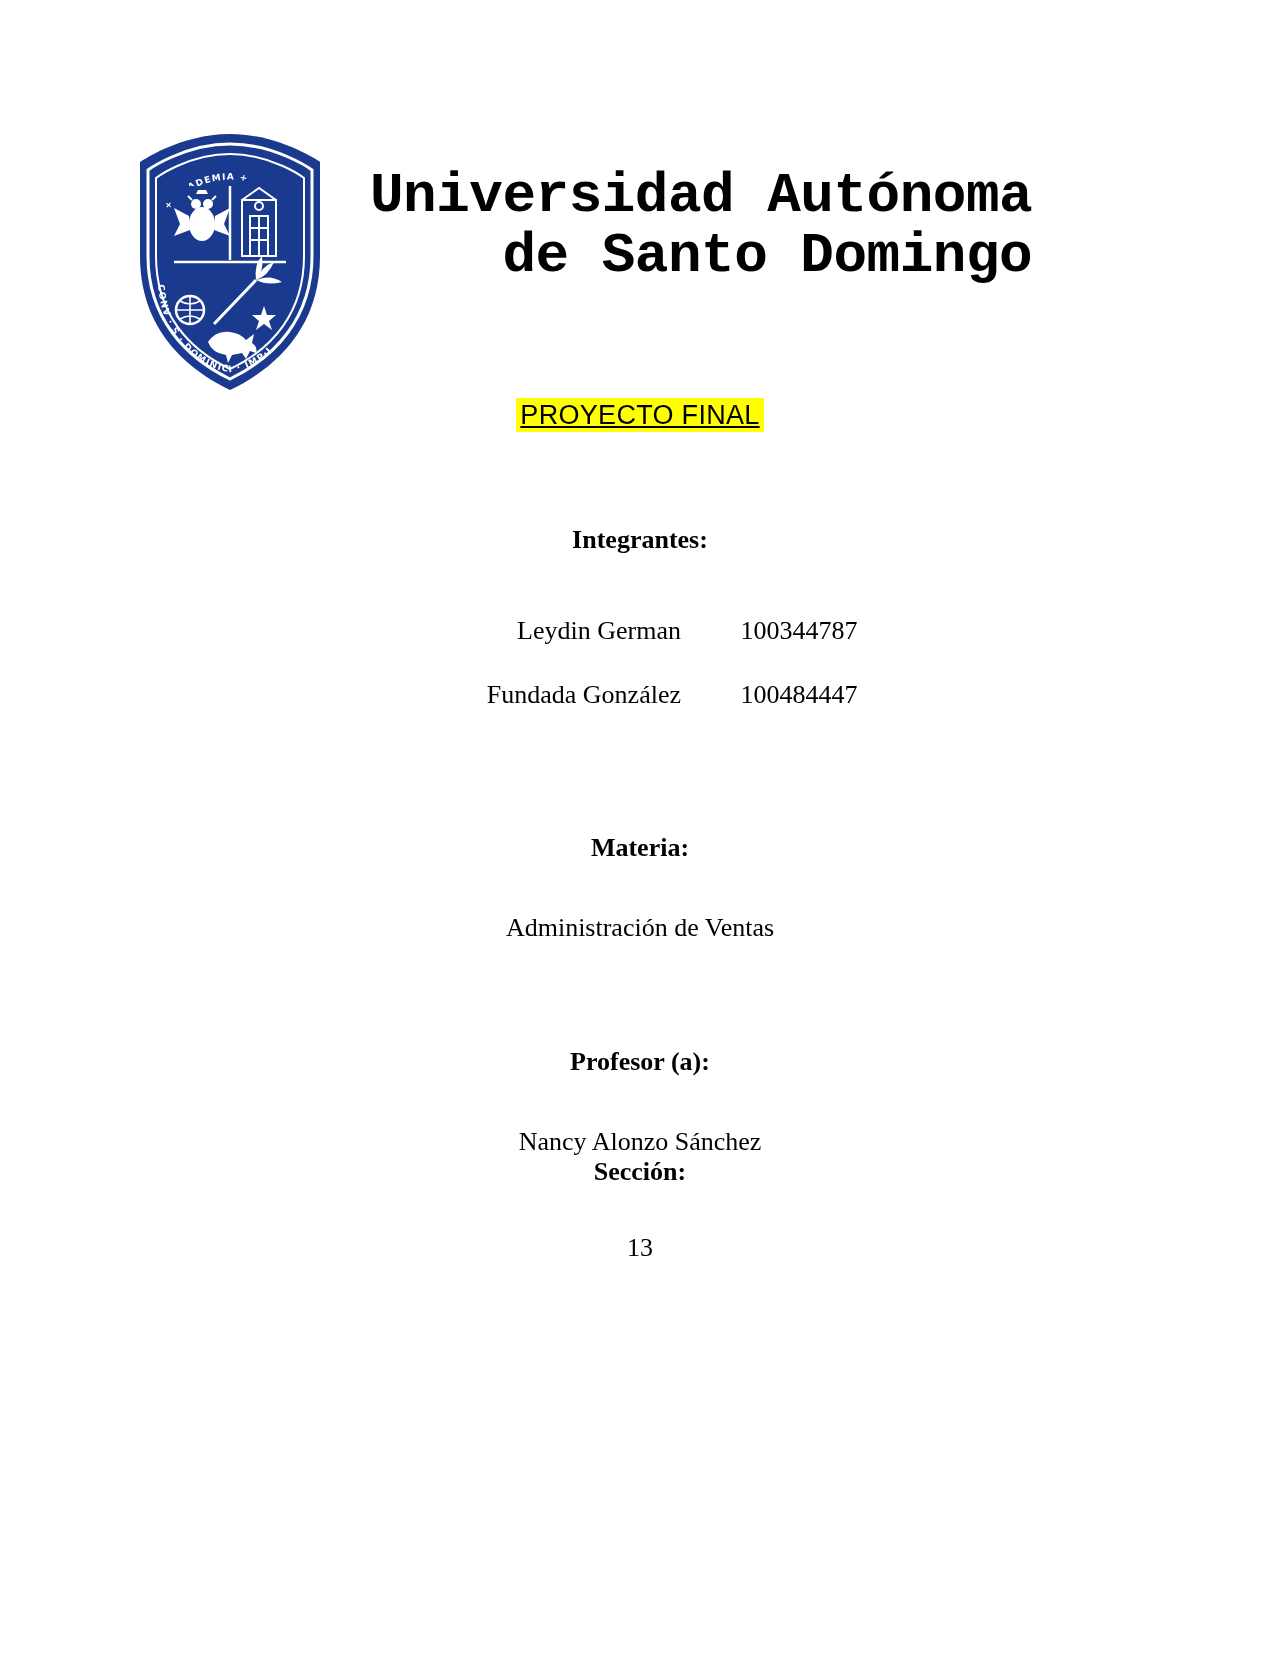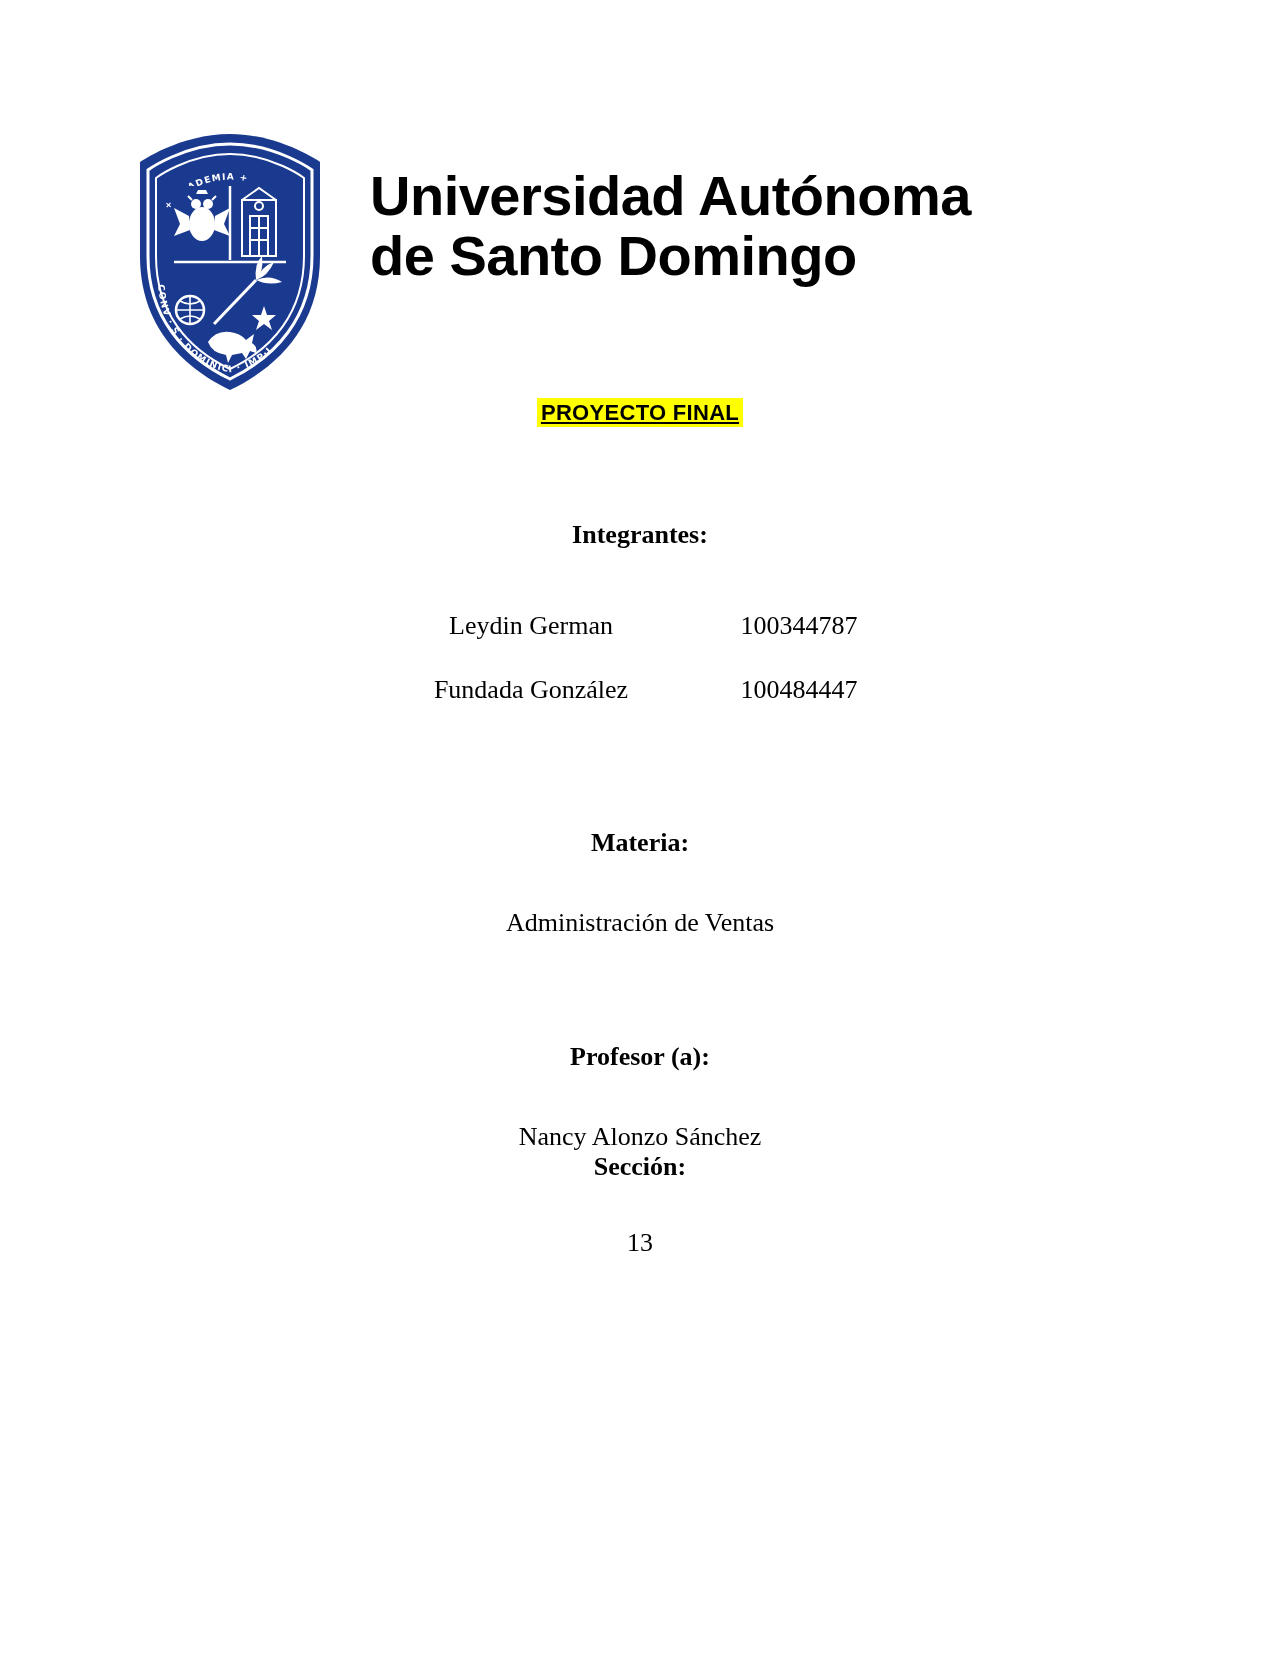--- a/index.html
+++ b/index.html
@@ -44,49 +44,50 @@
   }
 
   .crest svg { display: block; }
 
   .university-text {
     margin-left: 40px;
     padding-top: 48px;
   }
 
   .uni-name {
-    font-family: Liberation Sans, sans-serif;
+    font-family: Liberation Mono, monospace;
     font-weight: 700;
     font-size: 56px;
     line-height: 1.08;
     letter-spacing: -0.5px;
     color: #000000;
     white-space: nowrap;
+    text-align: right;
   }
   .uni-name .line2 { display: block; }
 
   .uni-tagline {
     margin-top: 20px;
     font-family: "DejaVu Sans", sans-serif;
     font-size: 25px;
     letter-spacing: 0.2px;
     color: #000000;
     white-space: nowrap;
   }
 
   
   .content {
     text-align: center;
   }
 
   .doc-title {
     margin-top: 80px;
     font-family: "Liberation Sans", sans-serif;
-    font-weight: 700;
-    font-size: 22px;
+    font-weight: 400;
+    font-size: 27px;
     letter-spacing: 0.3px;
   }
   .doc-title span.hl {
     background: #ffff00;
     text-decoration: underline;
     padding: 2px 4px;
   }
 
   .section-heading {
     font-family: "Liberation Serif", serif;
@@ -114,21 +115,21 @@
     border-collapse: collapse;
     font-size: 26px;
   }
   .members td {
     padding: 17px 0;
     font-family: "Liberation Serif", serif;
     font-weight: 400;
     vertical-align: top;
   }
   .members td.name {
-    text-align: center;
+    text-align: right;
     width: 300px;
     padding-left: 0;
   }
   .members td.id {
     text-align: center;
     width: 200px;
     padding-left: 18px;
   }
 </style>
 </head>

